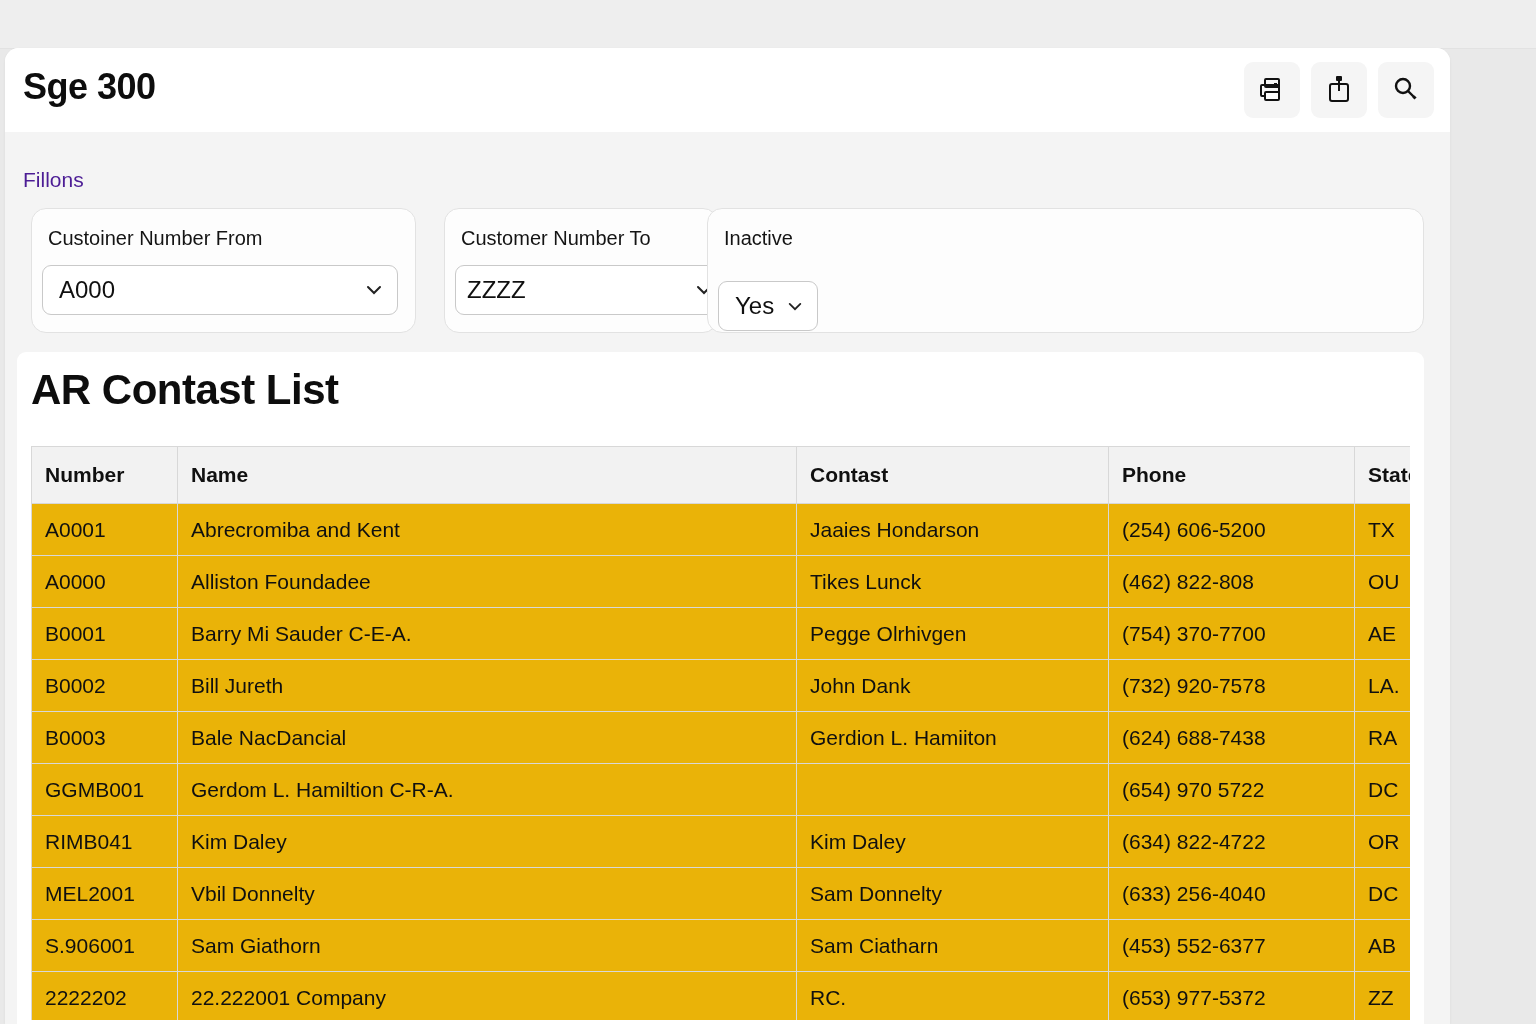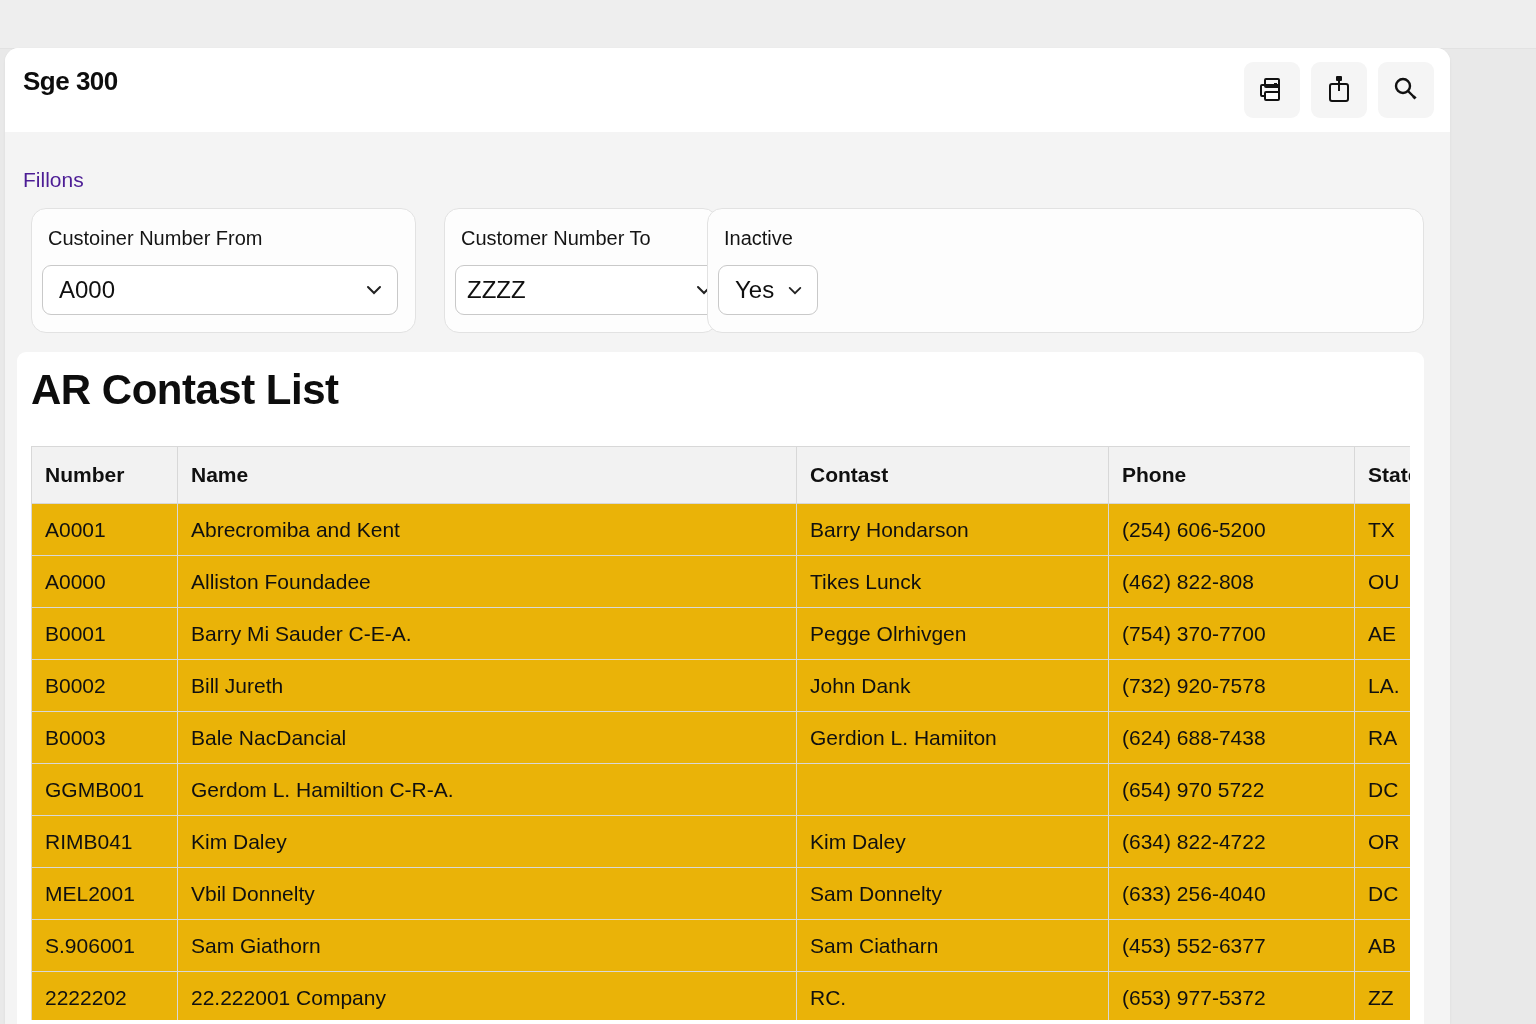--- a/index.html
+++ b/index.html
@@ -12,42 +12,42 @@
     position:relative;
   }
   .top-strip{position:absolute;left:0;top:0;width:1536px;height:48px;background:#eeeeee;border-bottom:1px solid #e2e2e2;}
   .app-card{
     position:absolute;left:5px;top:48px;width:1445px;height:976px;
     background:#ffffff;border-radius:14px 14px 0 0;
     box-shadow:0 1px 3px rgba(0,0,0,0.06);
     overflow:hidden;
   }
   .card-header{position:absolute;left:0;top:0;right:0;height:84px;background:#fff;border-bottom:1px solid #e6e6e6;}
-  .app-title{position:absolute;left:18px;top:18px;font-size:26px;font-weight:700;letter-spacing:-0.5px;color:#0d0d0d;}
+  .app-title{position:absolute;left:18px;top:18px;font-size:36px;font-weight:700;letter-spacing:-0.5px;color:#0d0d0d;}
   .header-actions{position:absolute;right:16px;top:14px;display:flex;gap:11px;}
   .icon-btn{width:56px;height:56px;background:#f5f5f5;border:none;border-radius:9px;display:flex;align-items:center;justify-content:center;cursor:pointer;padding:0;}
   .icon-btn svg{display:block;}
 
   .card-body{position:absolute;left:0;top:84px;right:0;bottom:0;background:#f4f4f4;}
 
   .filters-label{position:absolute;left:18px;top:36px;font-size:21px;font-weight:400;color:#4c1d95;}
   .filter-card{position:absolute;top:76px;height:125px;background:#fdfdfd;border:1px solid #e2e2e2;border-radius:15px;box-sizing:border-box;}
   .filter-card.f1{left:26px;width:385px;}
   .filter-card.f2{left:439px;width:274px;}
   .filter-card.f3{left:702px;width:717px;}
   .filter-label{position:absolute;left:16px;top:18px;font-size:20px;color:#141414;}
   .select-box{
     position:absolute;left:10px;top:56px;height:50px;
     background:#fff;border:1px solid #c9c9c9;border-radius:9px;
     box-sizing:border-box;display:flex;align-items:center;
     padding:0 14px 0 16px;font-size:24px;color:#101010;cursor:pointer;
   }
   .f1 .select-box{width:356px;}
   .f2 .select-box{width:273px;padding-left:11px;}
-  .f3 .select-box{width:100px;}
+  .f3 .select-box{width:100px;margin-top:16px;}
   .select-box .chev{margin-left:auto;display:flex;align-items:center;}
 
   .report-panel{
     position:absolute;left:12px;top:220px;width:1407px;bottom:0;
     background:#ffffff;border-radius:9px 9px 0 0;
   }
   .report-title{position:absolute;left:14px;top:14px;font-size:42px;font-weight:700;letter-spacing:-0.5px;color:#0d0d0d;}
   .table-wrap{position:absolute;left:14px;top:94px;width:1379px;bottom:4px;overflow:hidden;}
   table.customer-table{
     width:1379px;border-collapse:collapse;table-layout:fixed;
@@ -157,21 +157,21 @@
                 <th>Name</th>
                 <th>Contast</th>
                 <th>Phone</th>
                 <th>State/Prox</th>
               </tr>
             </thead>
           <tbody>
               <tr>
                 <td>A0001</td>
                 <td>Abrecromiba and Kent</td>
-                <td>Barry Hondarson</td>
+                <td>Jaaies Hondarson</td>
                 <td>(254) 606-5200</td>
                 <td>TX</td>
               </tr>
               <tr>
                 <td>A0000</td>
                 <td>Alliston Foundadee</td>
                 <td>Tikes Lunck</td>
                 <td>(462) 822-808</td>
                 <td>OU</td>
               </tr>

